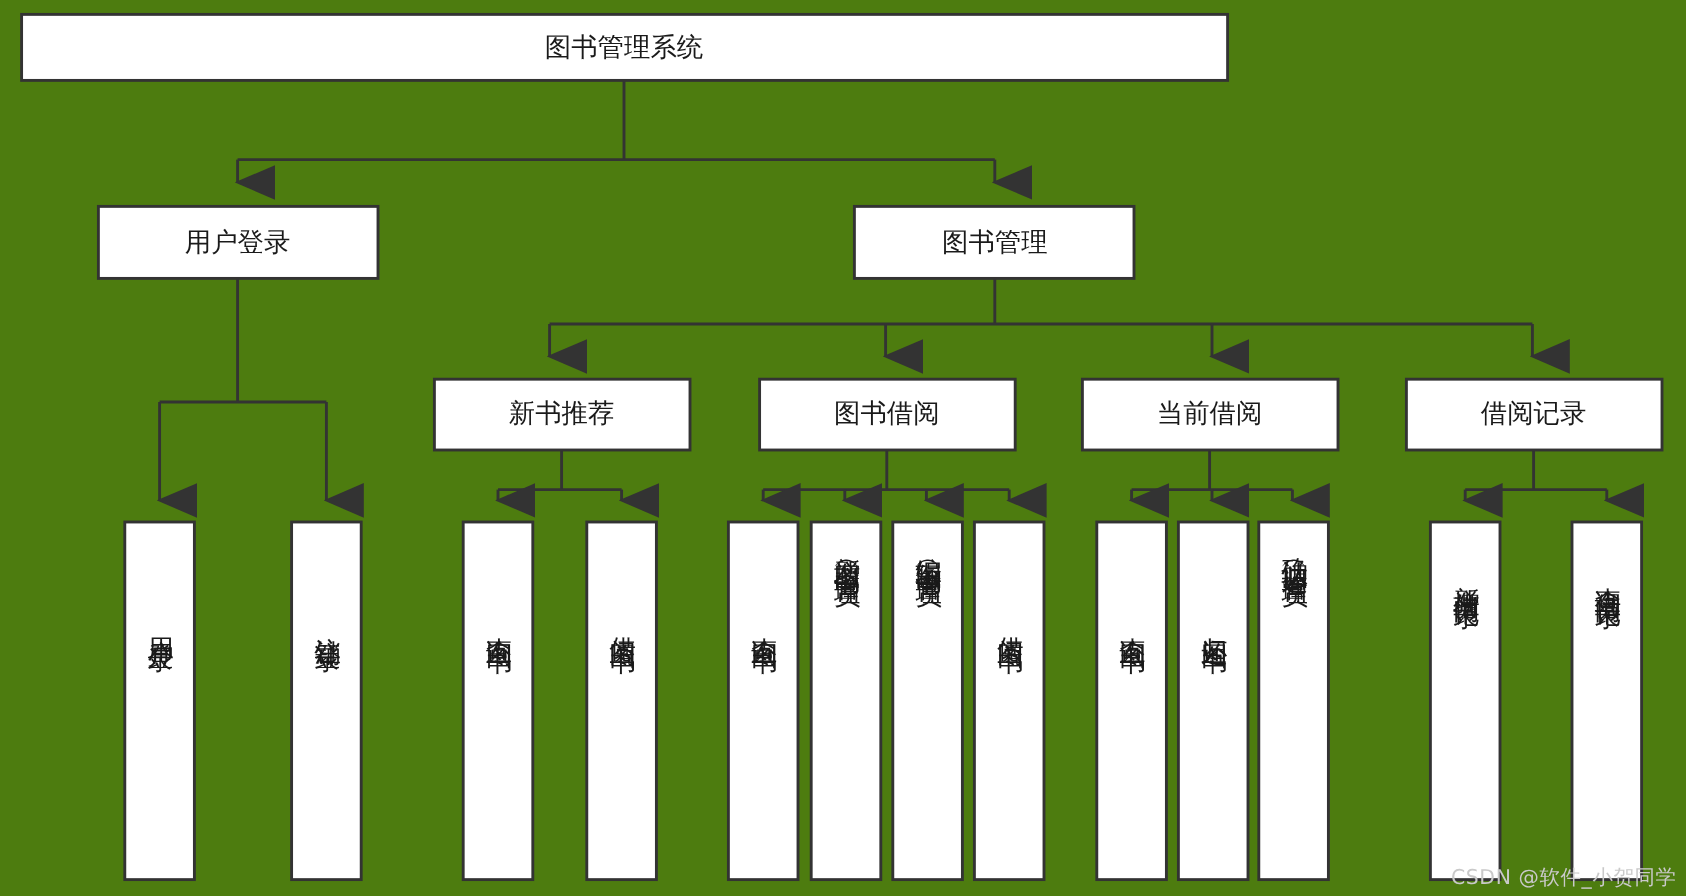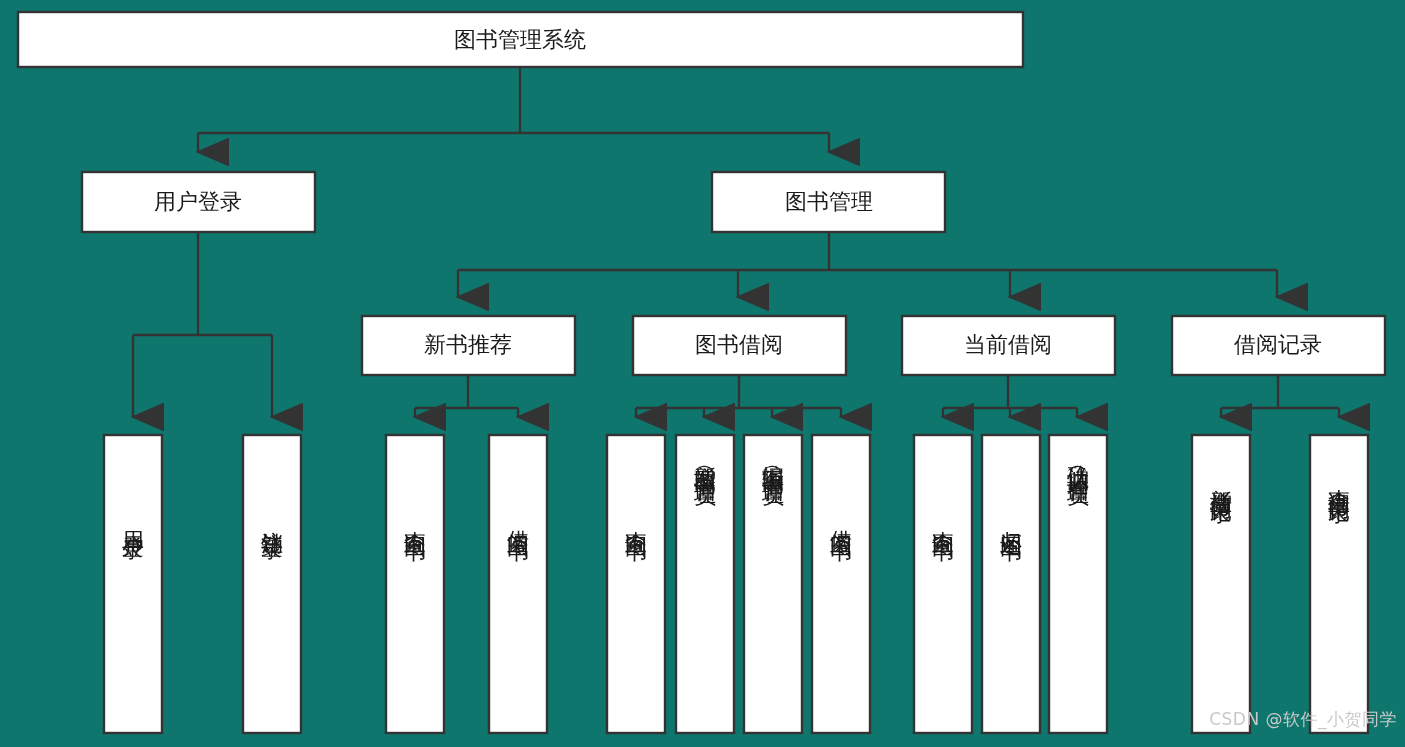--- a/index.html
+++ b/index.html
@@ -1,31 +1,31 @@
 <!DOCTYPE html>
 <html><head>
 <meta charset="utf-8">
 <style>
   html,body{margin:0;padding:0;background:#ffffff;}
   body{width:1405px;height:747px;overflow:hidden;
        font-family:"DejaVu Sans","Liberation Sans",sans-serif;}
-  #diagram-root{position:relative;width:1405px;height:747px;background:#0f766e;}
+  #diagram-root{position:relative;width:1405px;height:747px;background:#4d7c0f;}
   svg#tree{position:absolute;left:0;top:0;width:1405px;height:747px;}
   .node-box{fill:#ffffff;stroke:#333333;stroke-width:2.4;}
   .conn{stroke:#333333;stroke-width:2.4;fill:none;}
   .arrow-head{fill:#333333;stroke:none;}
   .node-label{fill:#1a1a1a;font-family:"DejaVu Sans","Liberation Sans",sans-serif;
               font-size:22px;text-anchor:middle;dominant-baseline:middle;}
   .leaf-label-wrap{position:absolute;display:flex;align-items:flex-start;
                    justify-content:center;pointer-events:none;}
   .leaf-label{writing-mode:vertical-rl;text-orientation:upright;
               font-family:"DejaVu Sans","Liberation Sans",sans-serif;
               font-size:22px;line-height:1;color:#1a1a1a;letter-spacing:3px;
               white-space:nowrap;}
-  .watermark{position:absolute;right:8px;bottom:16px;color:#c9c9c9;font-size:17px;
+  .watermark{position:absolute;right:8px;bottom:4px;color:#c9c9c9;font-size:17px;
              font-family:"DejaVu Sans","Liberation Sans",sans-serif;
              letter-spacing:.5px;white-space:nowrap;}
 </style>
 </head>
 <body>
 
 <div id="diagram-root">
 
   <svg id="tree" viewBox="0 0 1405 747">
     <defs>

